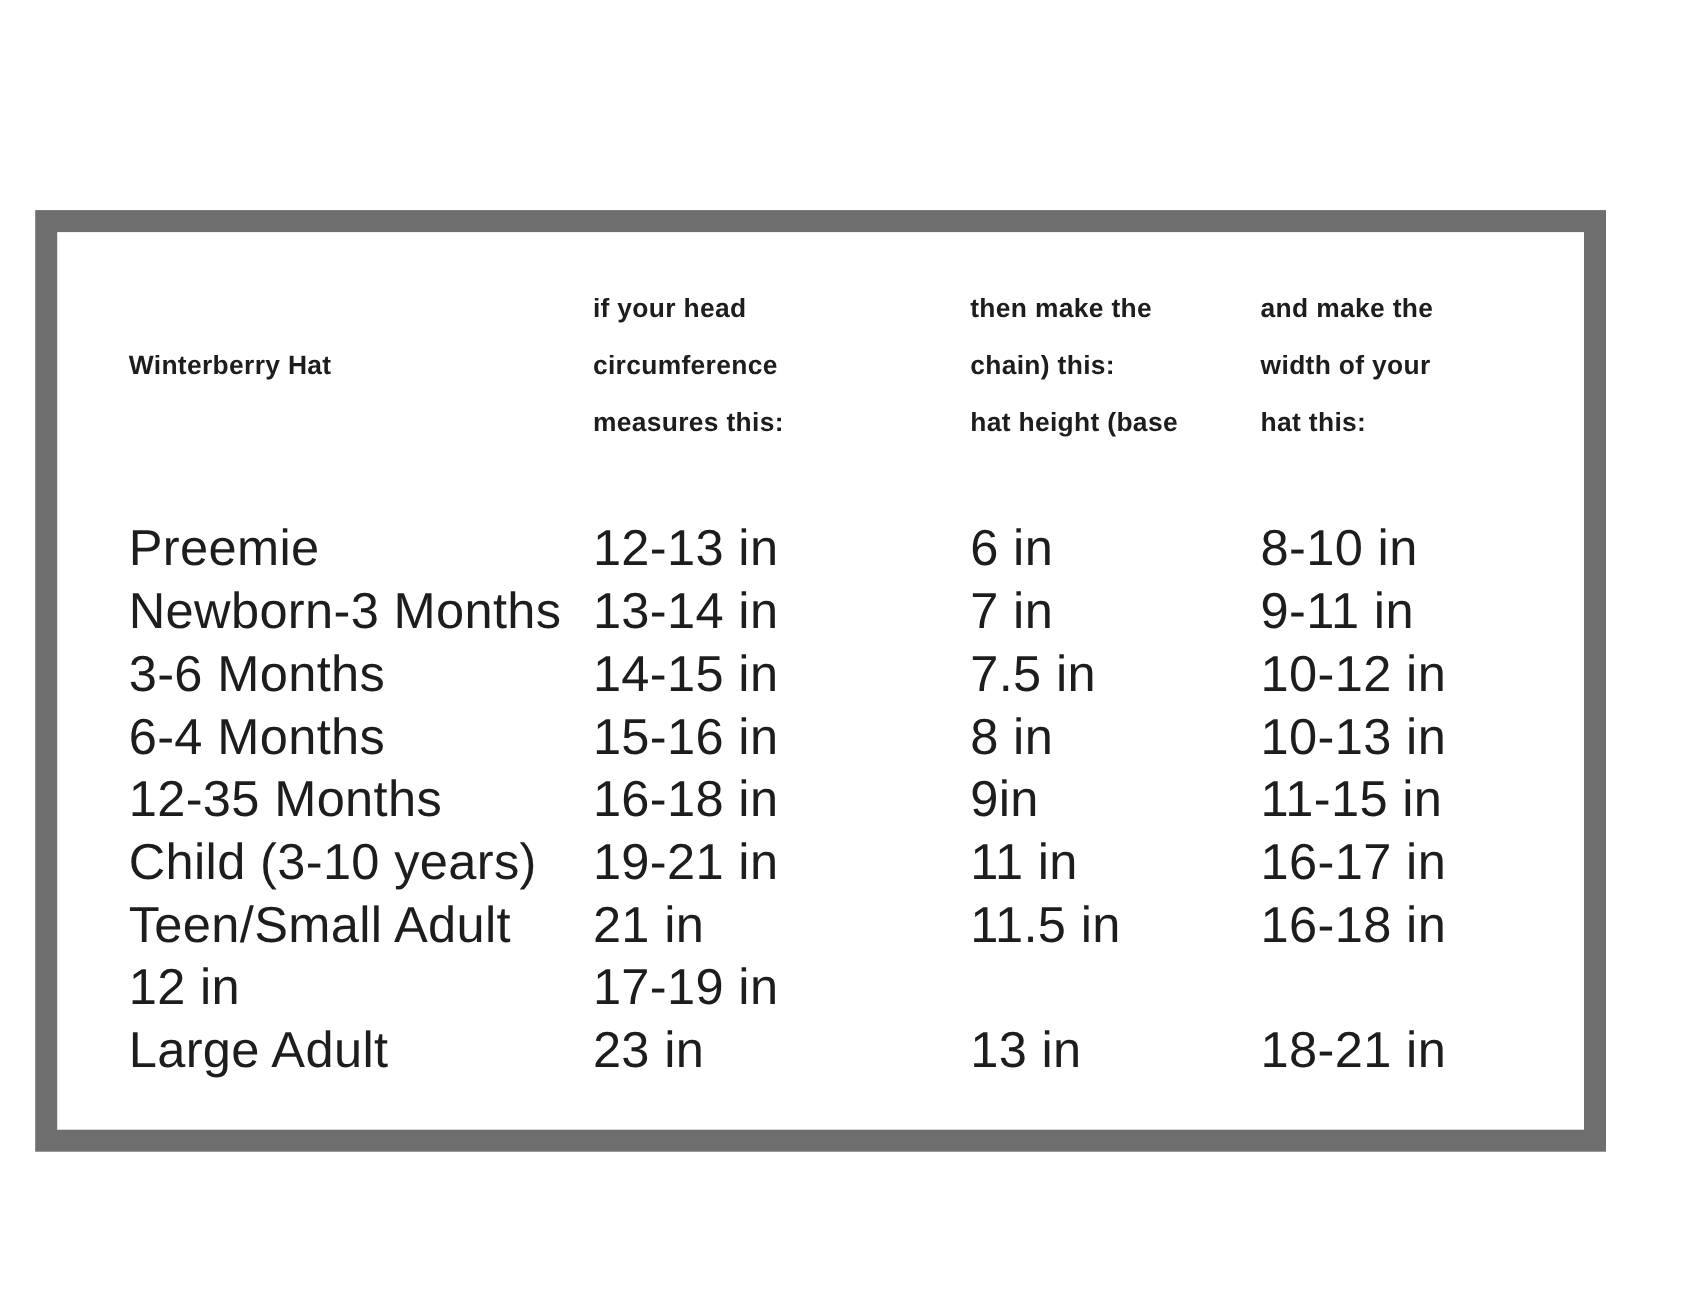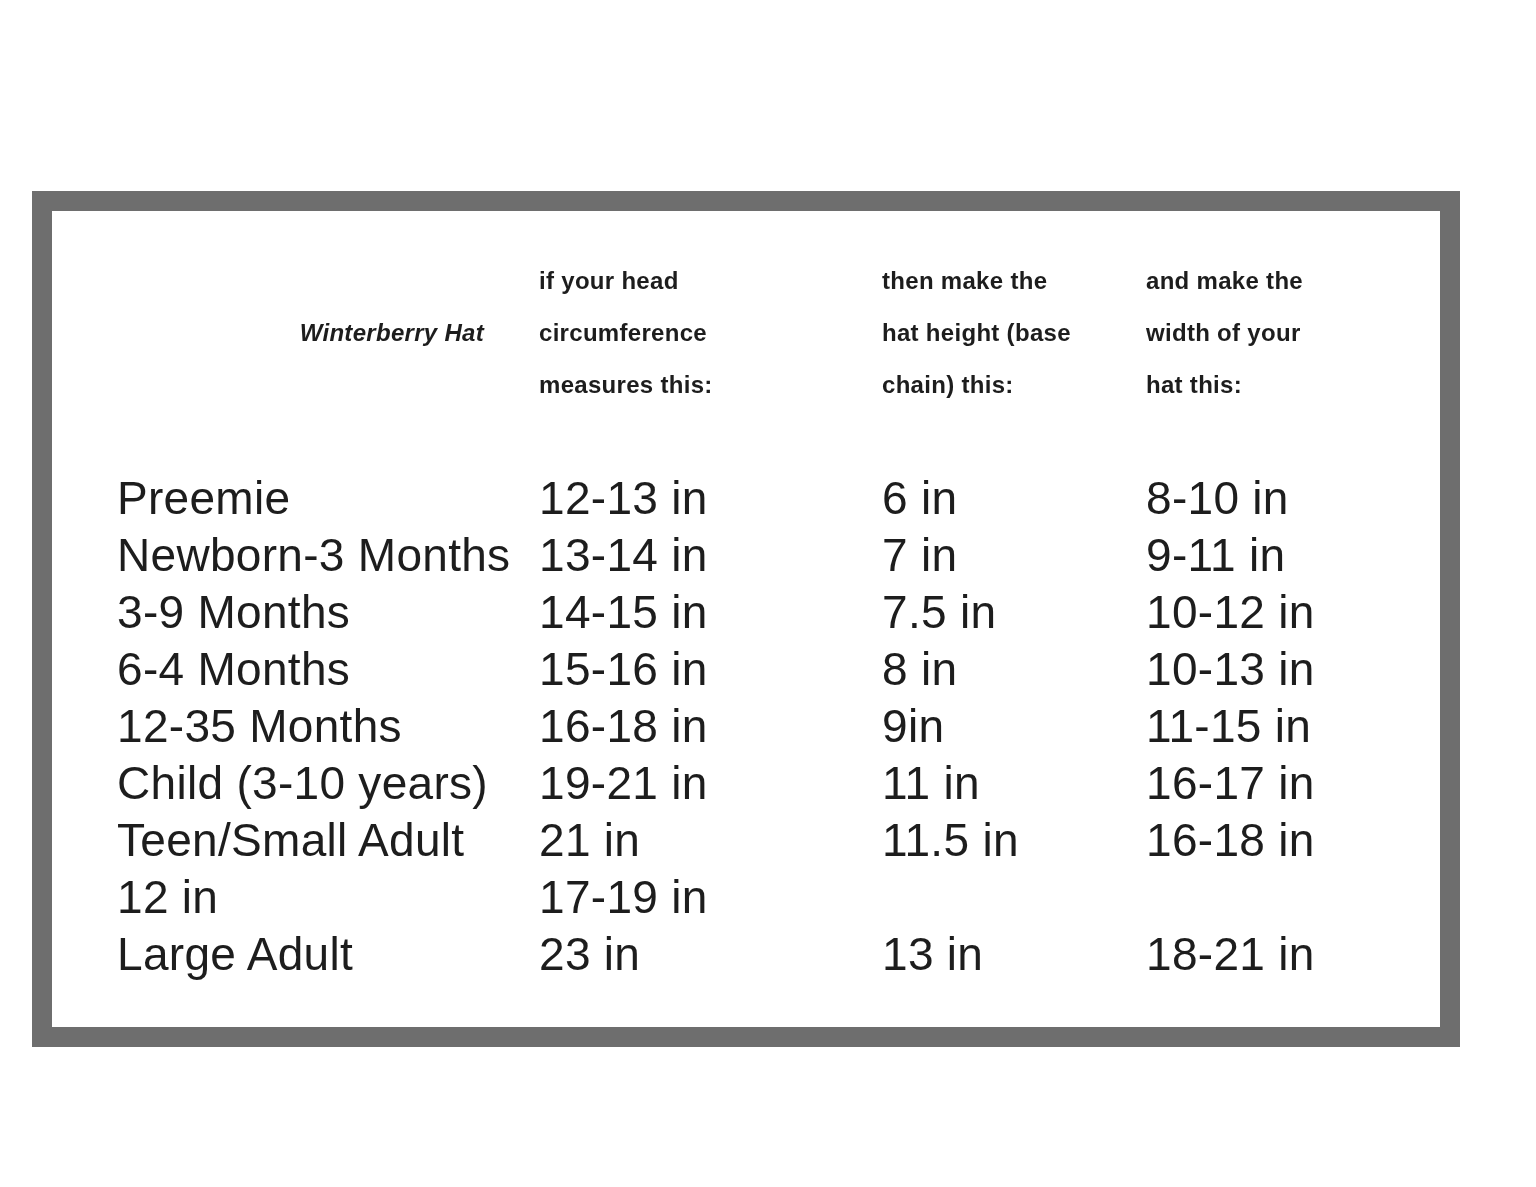--- a/index.html
+++ b/index.html
@@ -36,23 +36,22 @@
     min-height: 156px;
   }
   .header-cell {
     font-weight: bold;
     font-size: 24px;
     line-height: 52px;
     letter-spacing: 0.3px;
   }
   .header-cell .line { display: block; }
   .size-col-header {
-    text-align: right;
+    text-align: left;
     padding-right: 55px;
-    font-style: italic;
   }
   .body-rows { margin-top: 58px; }
   .body-row {
     height: 57px;
     align-items: center;
   }
   .cell {
     font-size: 46px;
     font-weight: normal;
     letter-spacing: 0.3px;
@@ -69,22 +68,22 @@
       <div class="header-cell size-col-header">
         <span>Winterberry Hat</span>
       </div>
       <div class="header-cell">
         <span class="line">if your head</span>
         <span class="line">circumference</span>
         <span class="line">measures this:</span>
       </div>
       <div class="header-cell">
         <span class="line">then make the</span>
+        <span class="line">chain) this:</span>
         <span class="line">hat height (base</span>
-        <span class="line">chain) this:</span>
       </div>
       <div class="header-cell">
         <span class="line">and make the</span>
         <span class="line">width of your</span>
         <span class="line">hat this:</span>
       </div>
     </div>
 
     <div class="body-rows">
       <div class="row body-row">
@@ -93,21 +92,21 @@
         <div class="cell">6 in</div>
         <div class="cell">8-10 in</div>
       </div>
       <div class="row body-row">
         <div class="cell">Newborn-3 Months</div>
         <div class="cell">13-14 in</div>
         <div class="cell">7 in</div>
         <div class="cell">9-11 in</div>
       </div>
       <div class="row body-row">
-        <div class="cell">3-9 Months</div>
+        <div class="cell">3-6 Months</div>
         <div class="cell">14-15 in</div>
         <div class="cell">7.5 in</div>
         <div class="cell">10-12 in</div>
       </div>
       <div class="row body-row">
         <div class="cell">6-4 Months</div>
         <div class="cell">15-16 in</div>
         <div class="cell">8 in</div>
         <div class="cell">10-13 in</div>
       </div>

